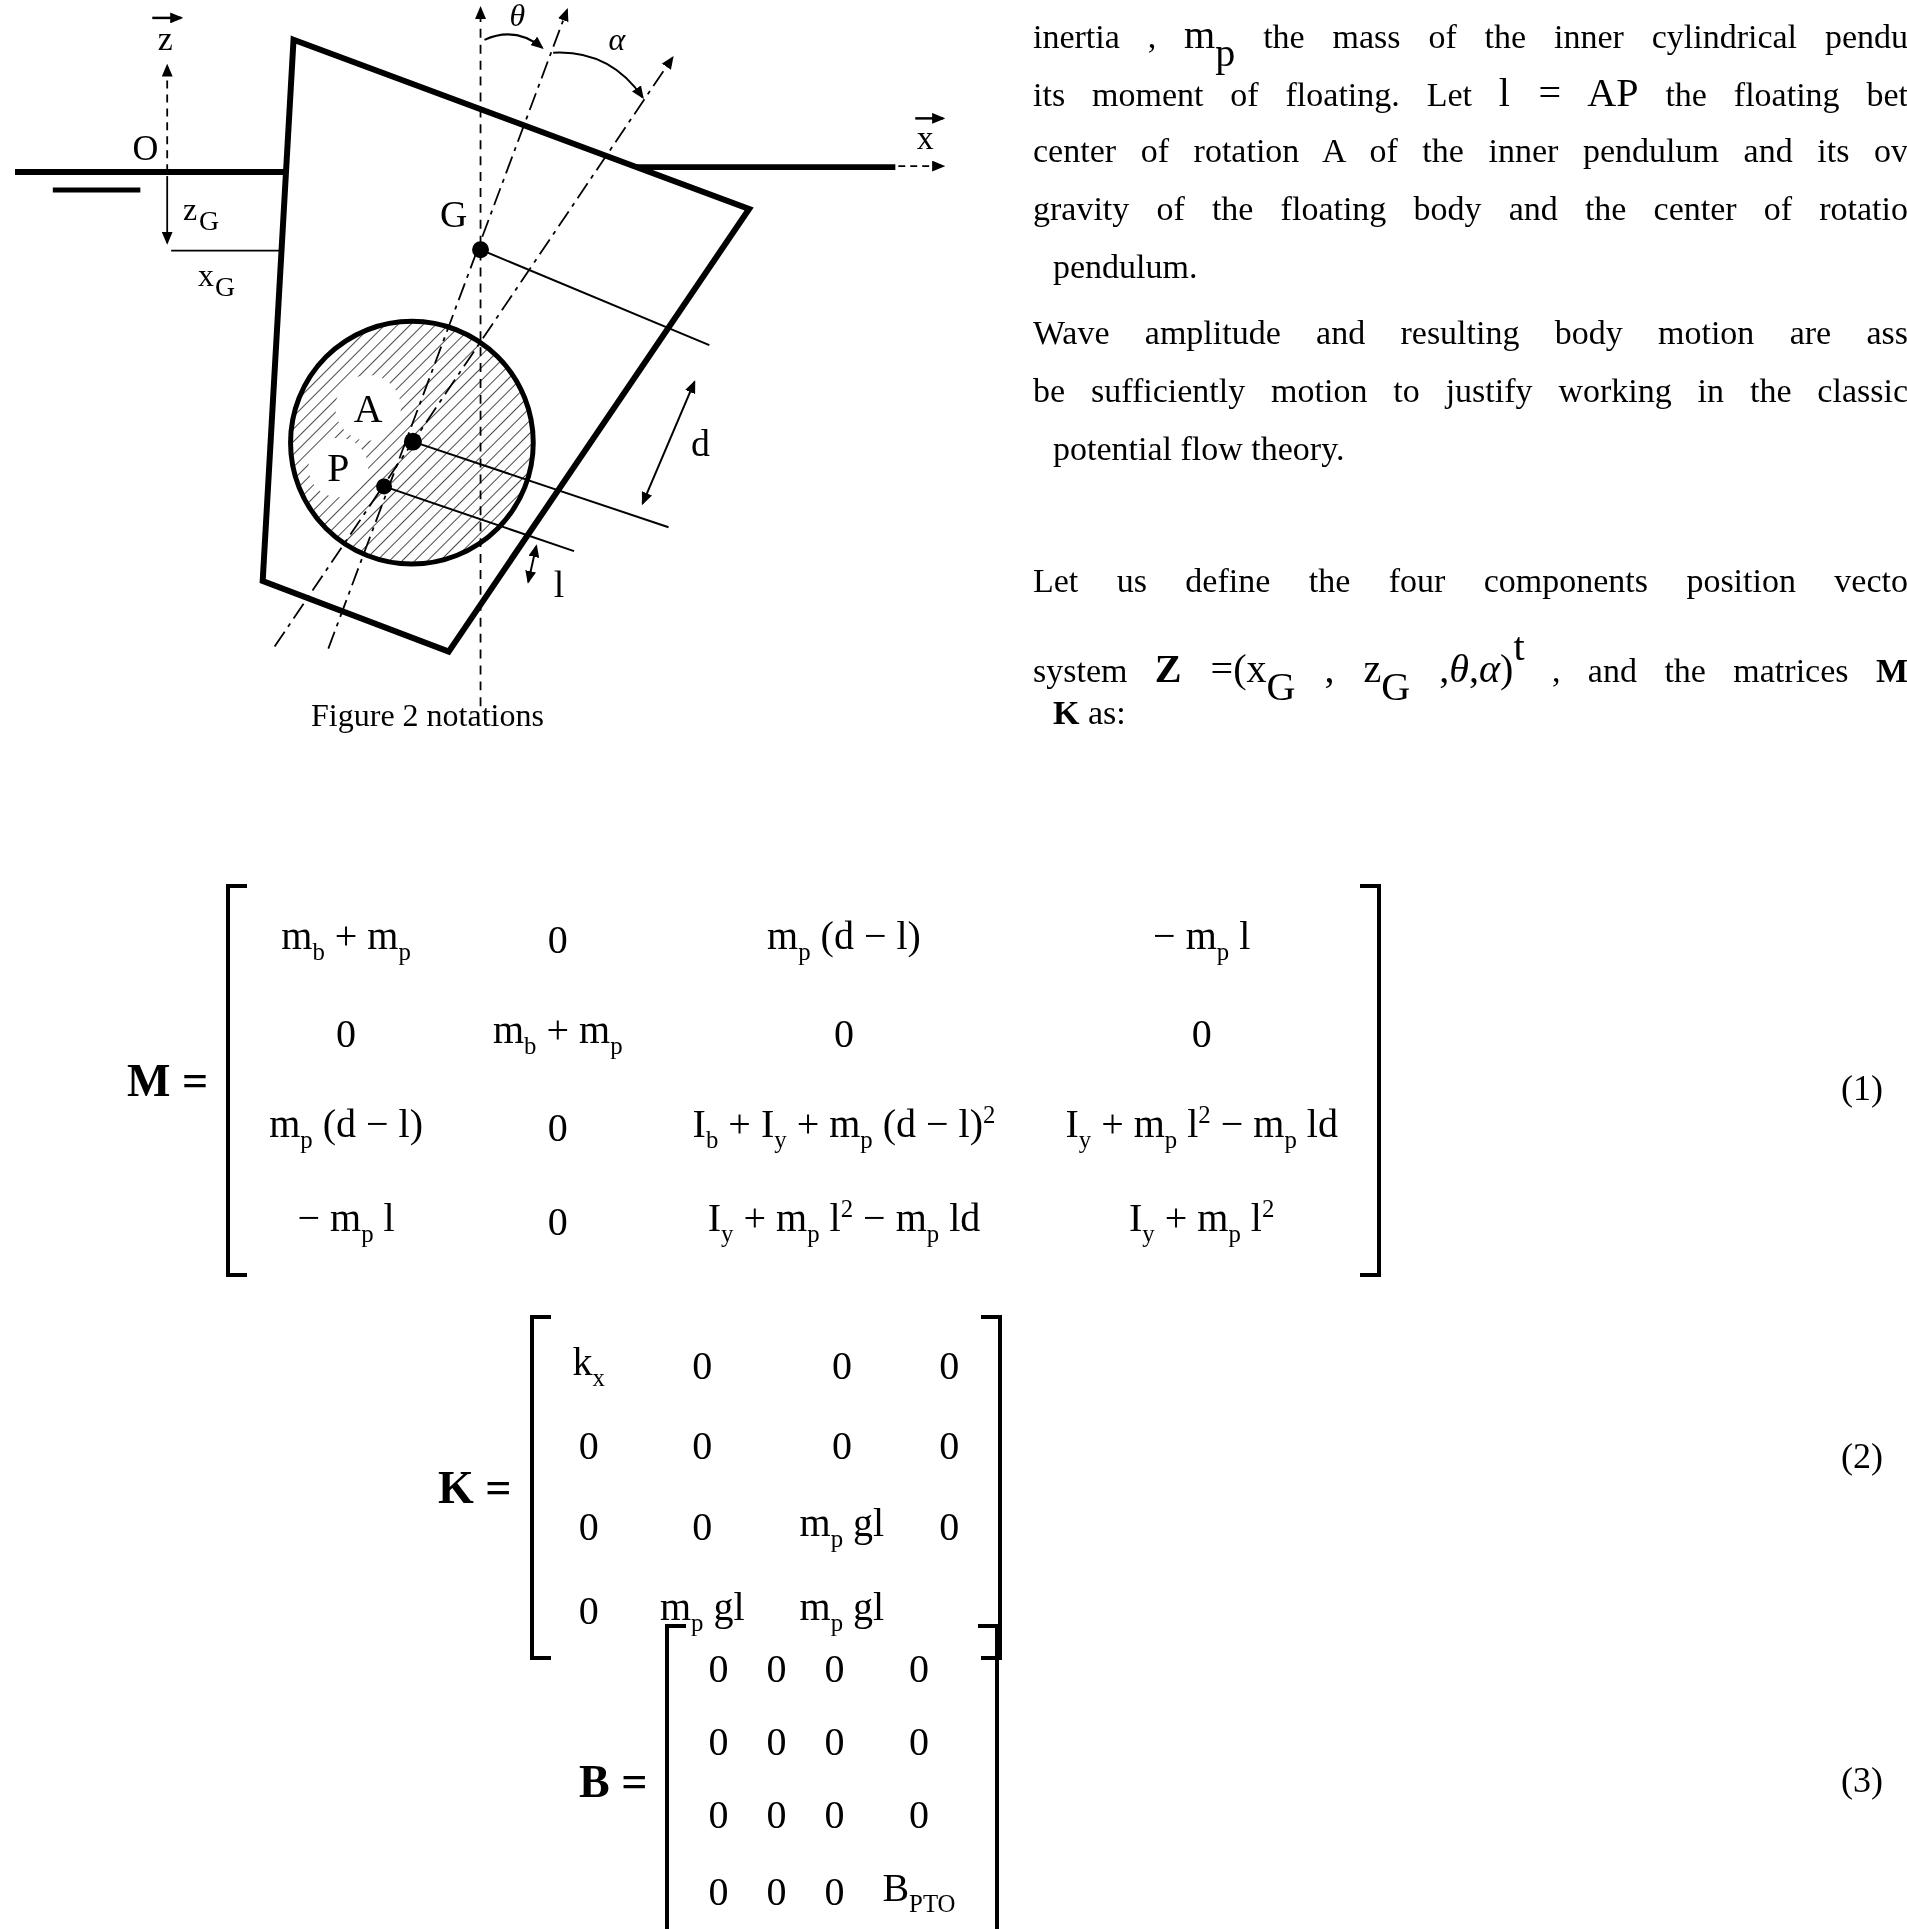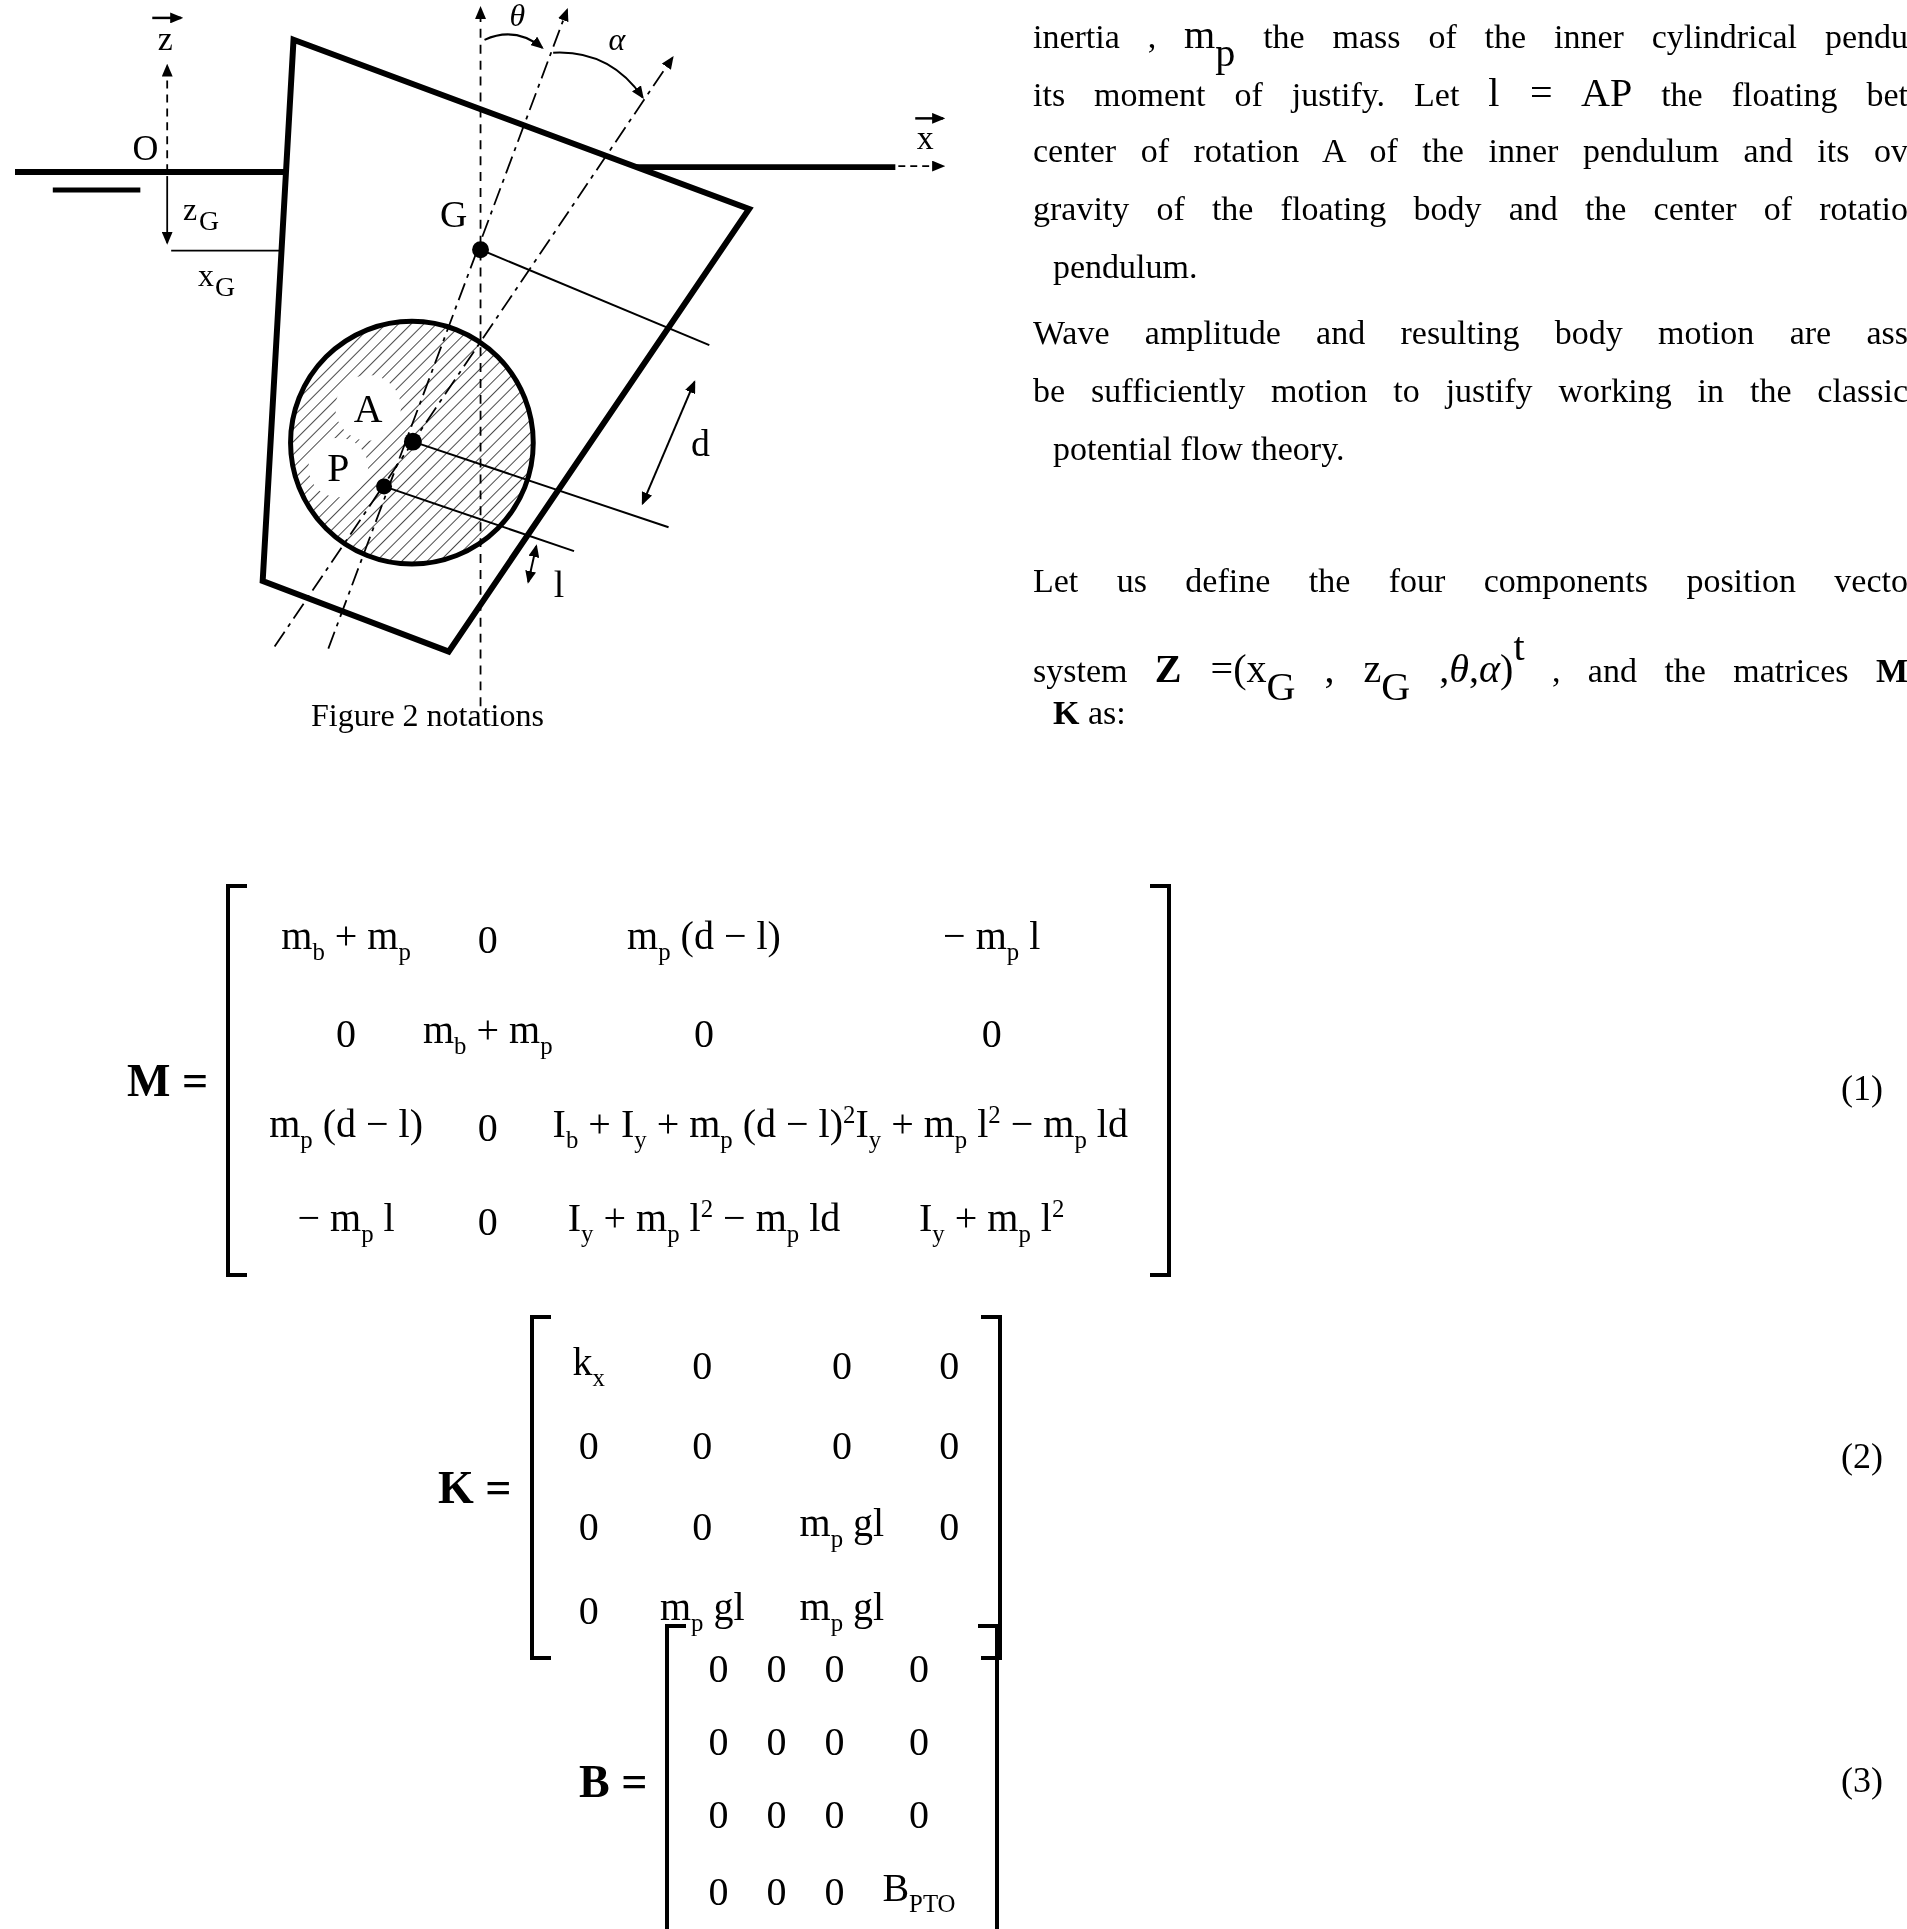--- a/index.html
+++ b/index.html
@@ -26,21 +26,21 @@
   
   .eq{position:absolute;display:flex;align-items:center;gap:18px;}
   .eqlabel{font-weight:bold;font-size:46px;white-space:nowrap;}
   .mx{display:flex;align-items:stretch;}
   .br{width:17px;}
   .br.l{border-left:4px solid #000;border-top:4px solid #000;border-bottom:4px solid #000;}
   .br.r{border-right:4px solid #000;border-top:4px solid #000;border-bottom:4px solid #000;}
   .cells{display:grid;grid-template-columns:repeat(4,max-content);
          align-items:center;justify-items:center;padding:8px 22px;}
   .cells span{font-size:40px;white-space:nowrap;}
-  #eq1 .cells{}
+  #eq1 .cells{column-gap:70px;}
   #eq1 .cells > span{padding:20px 0;}
   #eq2 .cells{column-gap:55px;}
   #eq2 .cells > span{padding:15px 0;}
   #eq3 .cells{column-gap:38px;}
   #eq3 .cells > span{padding:13px 0;}
   #eq1{left:127px;top:884px;}
   #eq2{left:438px;top:1315px;}
   #eq3{left:579px;top:1624px;}
   .eqnum{position:absolute;font-size:36px;}
   #num1{left:1841px;top:1067px;}
@@ -113,21 +113,21 @@
     <text x="520" y="26" font-size="32" font-style="italic" text-anchor="middle">θ</text>
     <path d="M556,53 Q613,50 646,98" fill="none" stroke="#000" stroke-width="2" marker-end="url(#ah)"></path>
     <text x="620" y="50" font-size="32" font-style="italic" text-anchor="middle">α</text>
   </svg>
 
   <div class="caption">Figure 2 notations</div>
 
   <div class="text-col">
     <div class="para1">
       <div class="tline"><span>inertia , </span><span class="mz">m</span><sub class="mz">p</sub><span>  the mass of the inner cylindrical pendu</span></div>
-      <div class="tline"><span>its moment of justify. Let </span><span class="mz">l = AP</span><span>  the floating bet</span></div>
+      <div class="tline"><span>its moment of floating. Let </span><span class="mz">l = AP</span><span>  the floating bet</span></div>
       <div class="tline"><span>center of rotation A of the inner pendulum and its ov</span></div>
       <div class="tline"><span>gravity of the floating body and the center of rotatio</span></div>
       <div class="tline last"><span>pendulum.</span></div>
     </div>
     <div class="para2">
       <div class="tline"><span>Wave amplitude and resulting body motion are ass</span></div>
       <div class="tline"><span>be sufficiently motion to justify working in the classic</span></div>
       <div class="tline last"><span>potential flow theory.</span></div>
     </div>
     <div class="para3">

